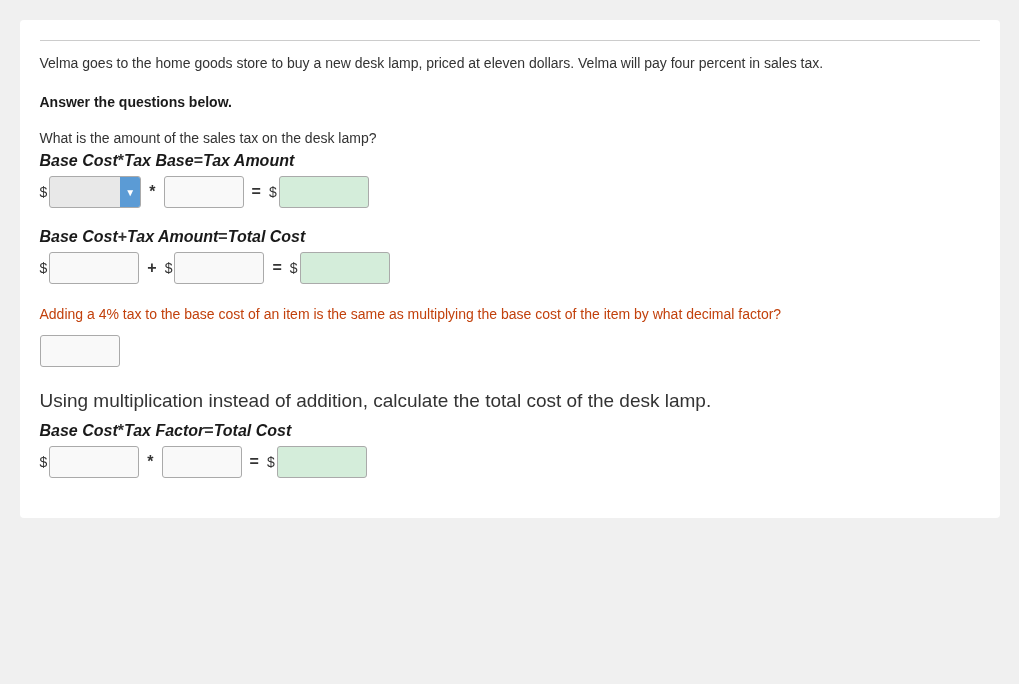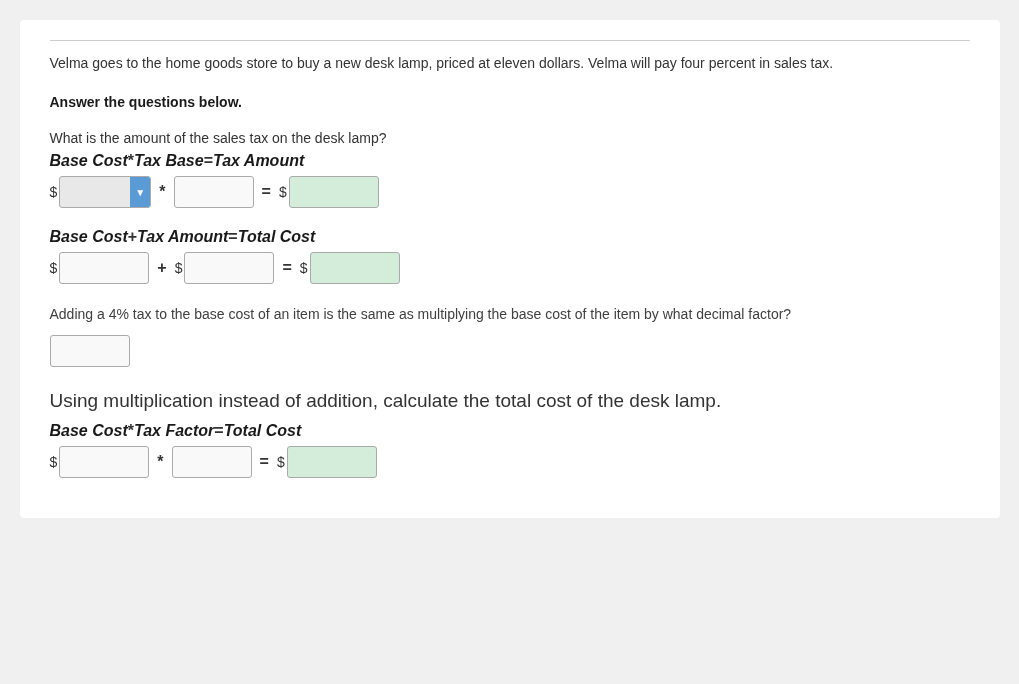--- a/index.html
+++ b/index.html
@@ -15,21 +15,21 @@
       min-height: 684px;
       display: flex;
       justify-content: center;
       align-items: flex-start;
     }
 
     .page-container {
       background-color: #ffffff;
       width: 980px;
       margin: 20px auto;
-      padding: 20px 30px;
+      padding: 20px 20px;
       border-radius: 4px;
     }
 
     .intro-text {
       font-size: 14px;
       color: #333;
       margin-bottom: 12px;
       line-height: 1.5;
     }
 
@@ -162,21 +162,21 @@
       padding: 4px 6px;
       font-size: 14px;
       width: 80px;
       height: 32px;
       background-color: #f9f9f9;
       outline: none;
     }
 
     .adding-text {
       font-size: 14px;
-      color: #404040;
+      color: #c2410c;
       margin-bottom: 10px;
       line-height: 1.5;
     }
 
     .using-text {
       font-size: 19px;
       color: #333;
       margin-bottom: 6px;
       line-height: 1.5;
     }

